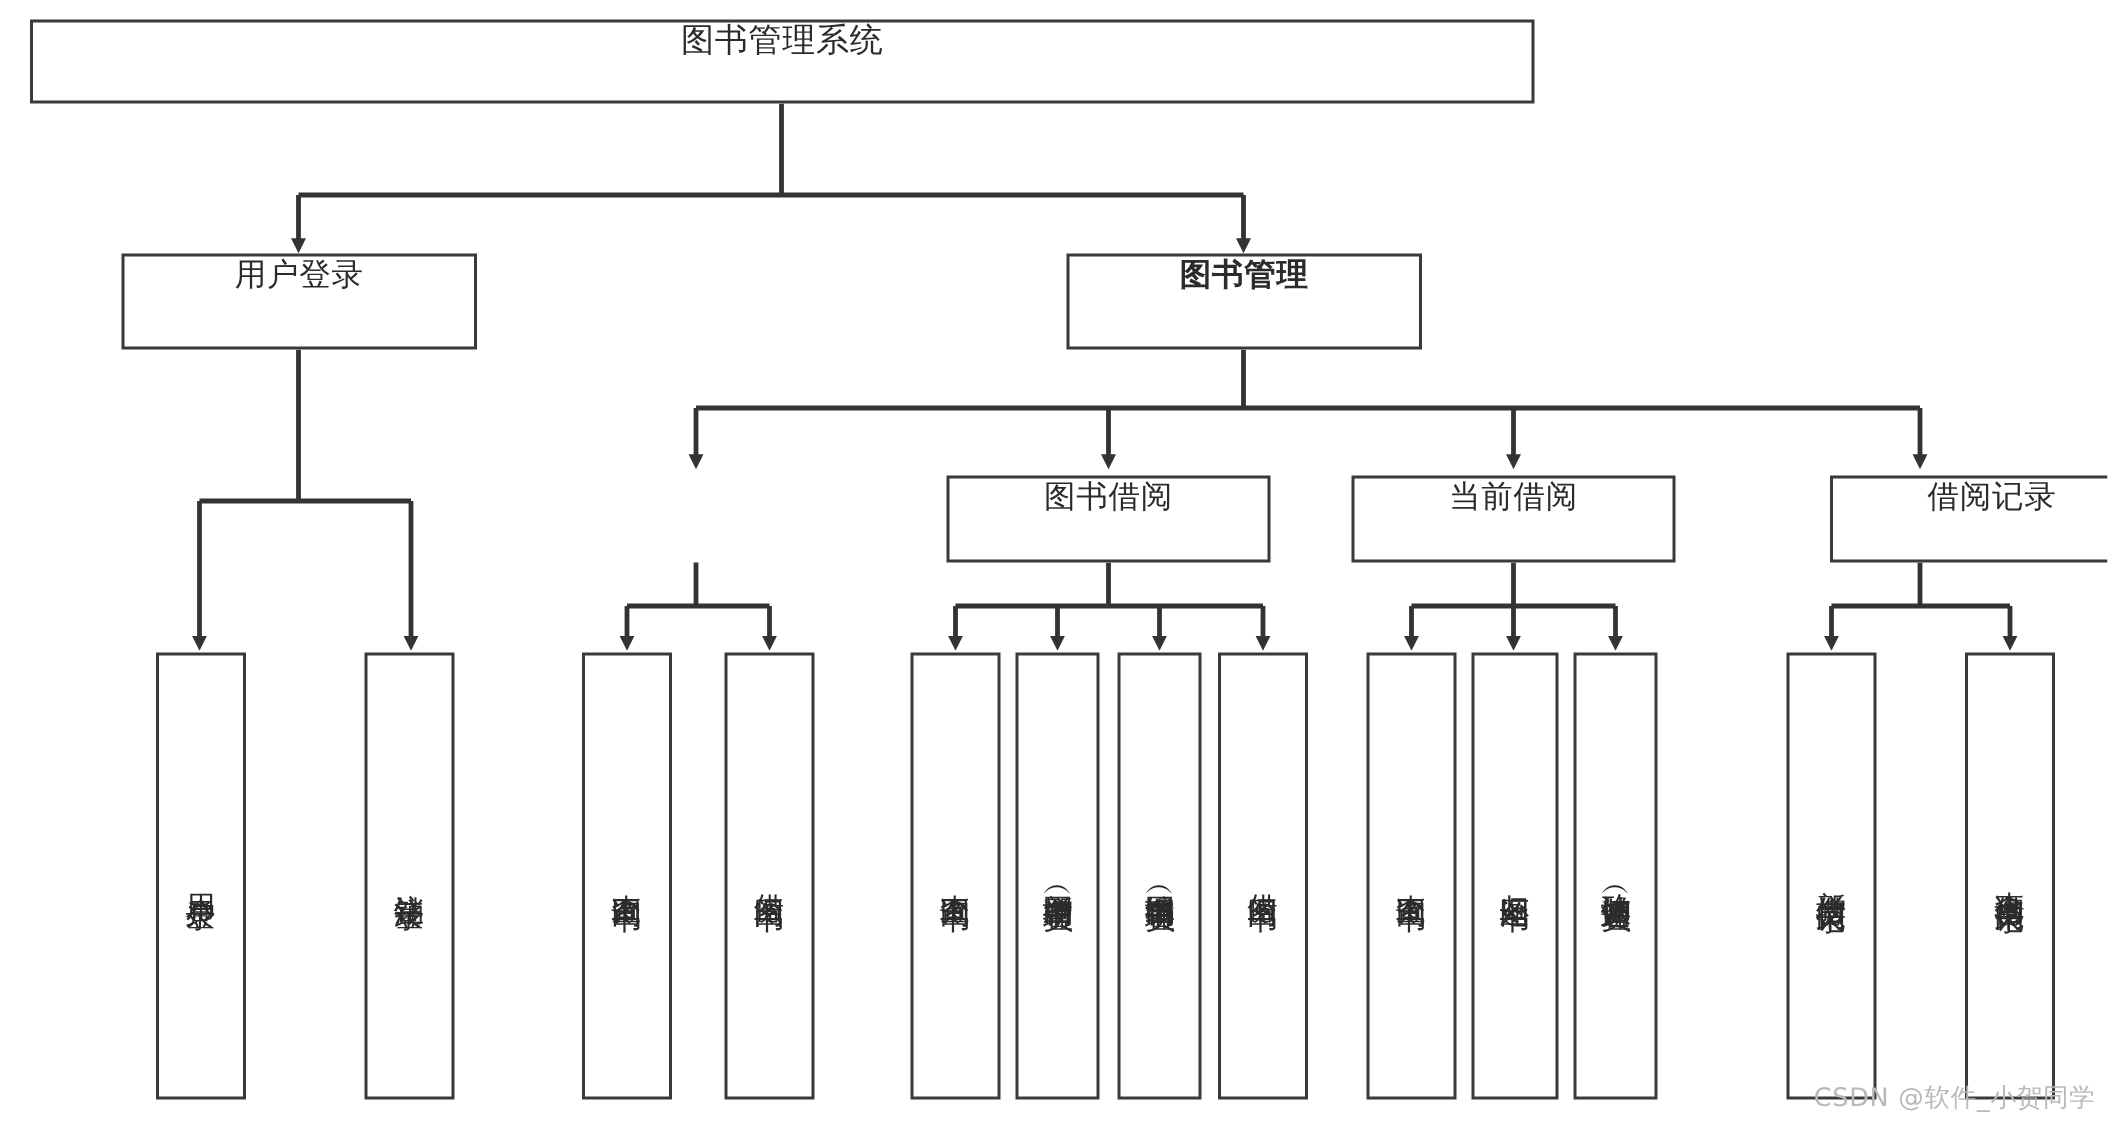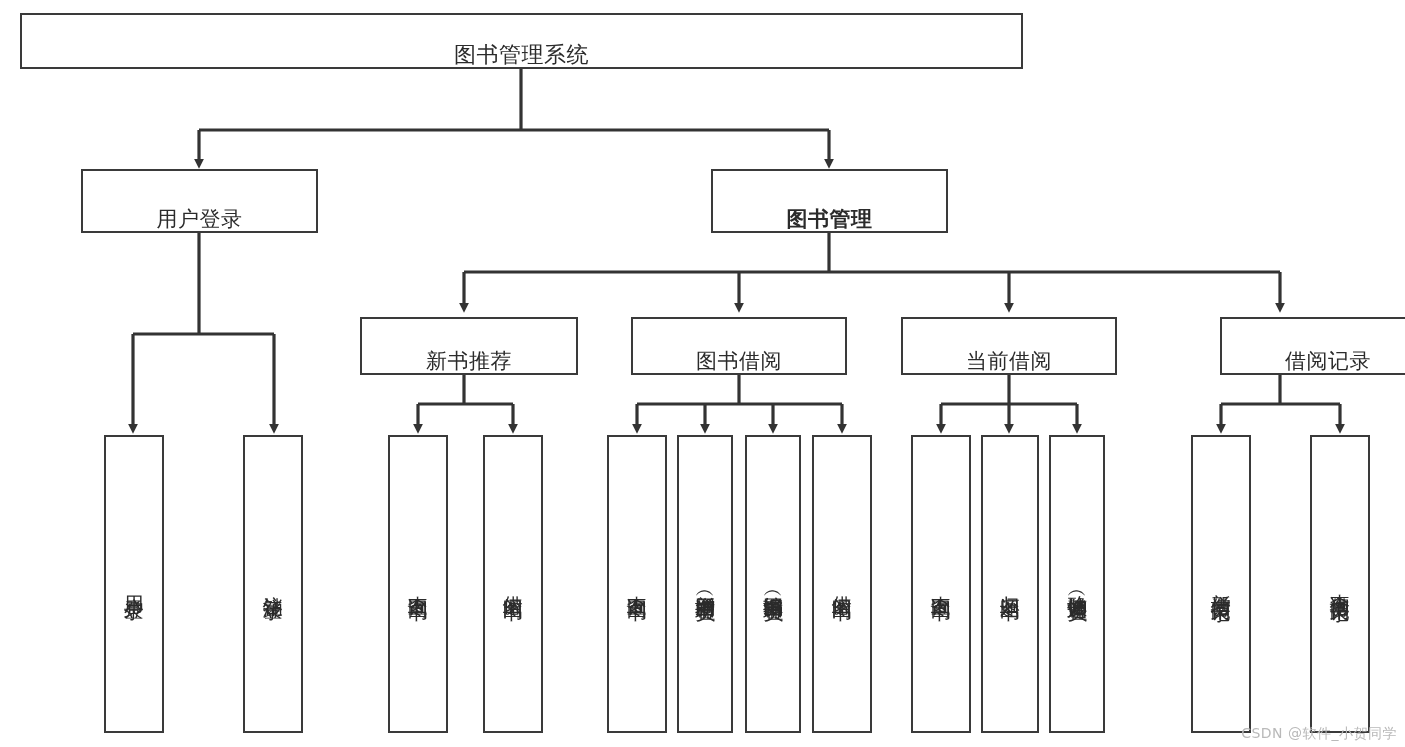--- a/index.html
+++ b/index.html
@@ -25,21 +25,21 @@
     width: 1405px;
     height: 747px;
     pointer-events: none;
   }
   .node {
     position: absolute;
     box-sizing: border-box;
     background: #ffffff;
     border: 2.5px solid #3a3a3a;
     display: flex;
-    align-items: flex-end;
+    align-items: flex-start;
     justify-content: center;
     z-index: 3;
   }
   .node-label {
     font-size: 21px;
     line-height: 1.15;
     color: #2b2b2b;
     letter-spacing: 0.5px;
     white-space: nowrap;
   }
@@ -58,21 +58,21 @@
   }
   .node.vertical.tall .node-label {
     line-height: 1.18;
     letter-spacing: 1px;
   }
   .node.root .node-label { font-size: 22px; }
   #watermark {
     position: absolute;
     right: 8px;
     bottom: 4px;
-    font-size: 14px;
+    font-size: 17px;
     color: #b9b9b9;
     z-index: 6;
     white-space: nowrap;
     letter-spacing: 0.5px;
   }
 </style>
 </head>
 <body>
 
 <div id="canvas">
@@ -134,23 +134,20 @@
     <span class="node-label">图书管理系统</span>
   </div>
 
   <div class="node" style="left:81px; top:169px; width:237px; height:64px;">
     <span class="node-label">用户登录</span>
   </div>
   <div class="node" style="left:711px; top:169px; width:237px; height:64px;font-weight:bold;">
     <span class="node-label">图书管理</span>
   </div>
 
-  <div class="node" style="left:360px; top:317px; width:218px; height:58px;">
-    <span class="node-label">新书推荐</span>
-  </div>
   <div class="node" style="left:631px; top:317px; width:216px; height:58px;">
     <span class="node-label">图书借阅</span>
   </div>
   <div class="node" style="left:901px; top:317px; width:216px; height:58px;">
     <span class="node-label">当前借阅</span>
   </div>
   <div class="node" style="left:1172px; top:317px; width:216px; height:58px;margin-left:48px;">
     <span class="node-label">借阅记录</span>
   </div>
 

